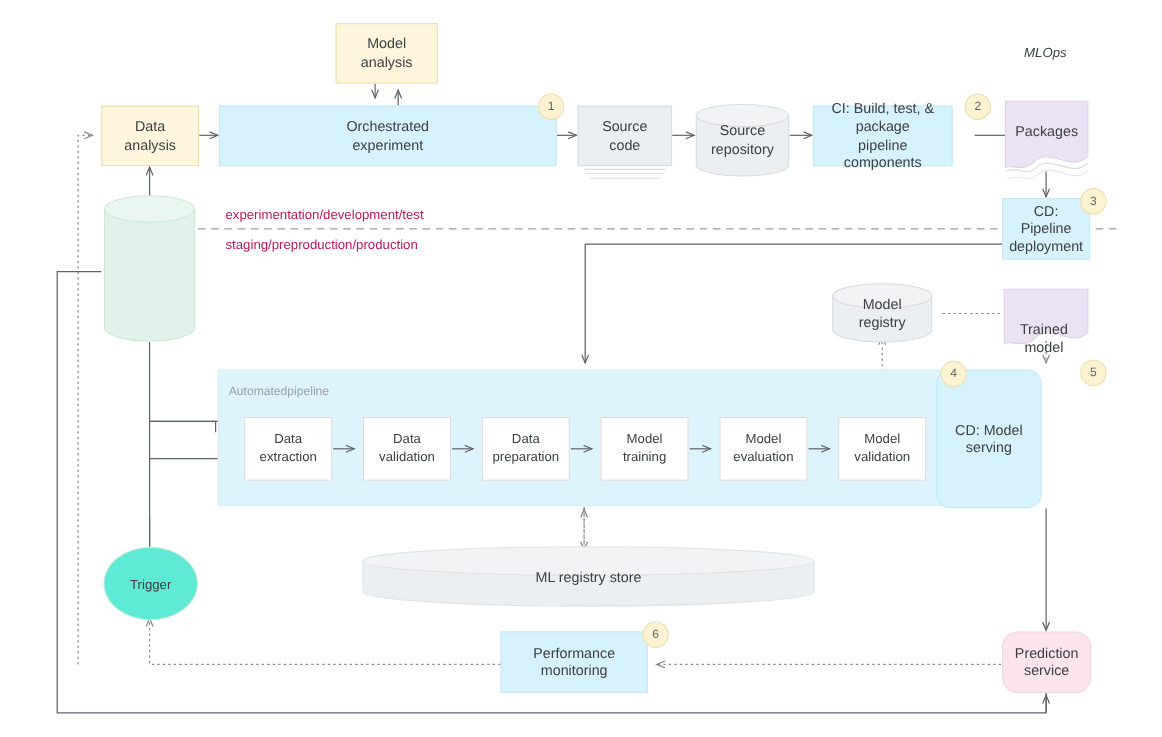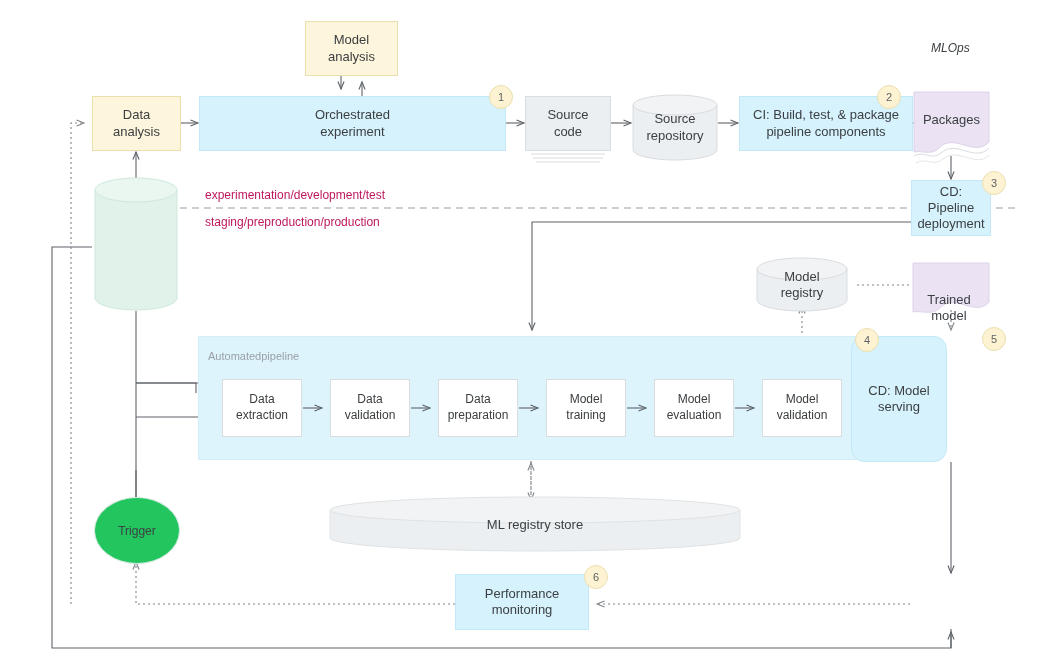--- a/index.html
+++ b/index.html
@@ -8,21 +8,21 @@
   #canvas{position:absolute;inset:0;width:1056px;height:670px;}
   svg.layer{position:absolute;left:0;top:0;width:1056px;height:670px;overflow:visible;}
   .node{position:absolute;box-sizing:border-box;display:flex;align-items:center;
         justify-content:center;text-align:center;line-height:1.25;}
   .node .lbl{display:block;padding:0 4px;}
   .rect{border:1px solid #d6dadd;}
   .yellow{background:#fdf5dc;border-color:#ecdfae;}
   .blue{background:#d6f2fd;border-color:#c3e8f7;}
   .grey{background:#eceff1;border-color:#dadde0;}
   .pink{background:#fbe4ec;border-color:#f3d5e2;}
-  .mint{background:#22c55e;border-color:#cfe8db;}
+  .mint{background:#5eead4;border-color:#cfe8db;}
   .fs13{font-size:13px;}
   .fs12{font-size:12px;}
   .badge{position:absolute;width:22px;height:22px;border-radius:50%;
          background:#fdf3d2;border:1px solid #eadfb0;color:#5f6368;
          font-size:11px;display:flex;align-items:center;justify-content:center;z-index:40;}
   .pipeline-wrap{position:absolute;background:#ddf4fd;border:1px solid #d3eefa;}
   .pipeline-title{position:absolute;font-size:11px;color:#9aa0a6;}
   .stage{position:absolute;background:#ffffff;border:1px solid #dadce0;
          display:flex;align-items:center;justify-content:center;text-align:center;
          font-size:12px;line-height:1.3;box-sizing:border-box;}
@@ -160,21 +160,21 @@
   <div class="badge" style="left:489px;top:85px;">1</div>
 
   <div class="node rect grey fs13" style="left:525px;top:96px;width:86px;height:55px;">
     <span class="lbl">Source<br>code</span>
   </div>
 
   <div class="cyl-text fs13" style="left:633px;top:100px;width:84px;height:55px;">
     <span class="lbl">Source<br>repository</span>
   </div>
 
-  <div class="node rect blue fs13" style="left:739px;top:96px;width:174px;height:55px;">
+  <div class="node rect blue fs13" style="left:739px;top:96px;width:127px;height:55px;">
     <span class="lbl">CI: Build, test, &amp; package<br>pipeline components</span>
   </div>
   <div class="badge" style="left:877px;top:85px;">2</div>
 
   <div class="doc-text fs13" style="left:914px;top:98px;width:75px;height:44px;">
     <span class="lbl">Packages</span>
   </div>
 
   <div class="node rect blue fs13" style="left:911px;top:180px;width:80px;height:56px;">
     <span class="lbl">CD: Pipeline<br>deployment</span>
@@ -237,14 +237,17 @@
 
   <div class="ellipse mint fs12" style="left:94px;top:497px;width:84px;height:65px;border:1px solid #cfe8db;">
     <span class="lbl">Trigger</span>
   </div>
 
   <div class="node rect blue fs13" style="left:455px;top:574px;width:134px;height:56px;">
     <span class="lbl">Performance<br>monitoring</span>
   </div>
   <div class="badge" style="left:584px;top:565px;">6</div>
 
+  <div class="node rect pink rounded fs13" style="left:911px;top:574px;width:81px;height:56px;">
+    <span class="lbl">Prediction<br>service</span>
+  </div>
 
 </div>
 
 </body></html>

